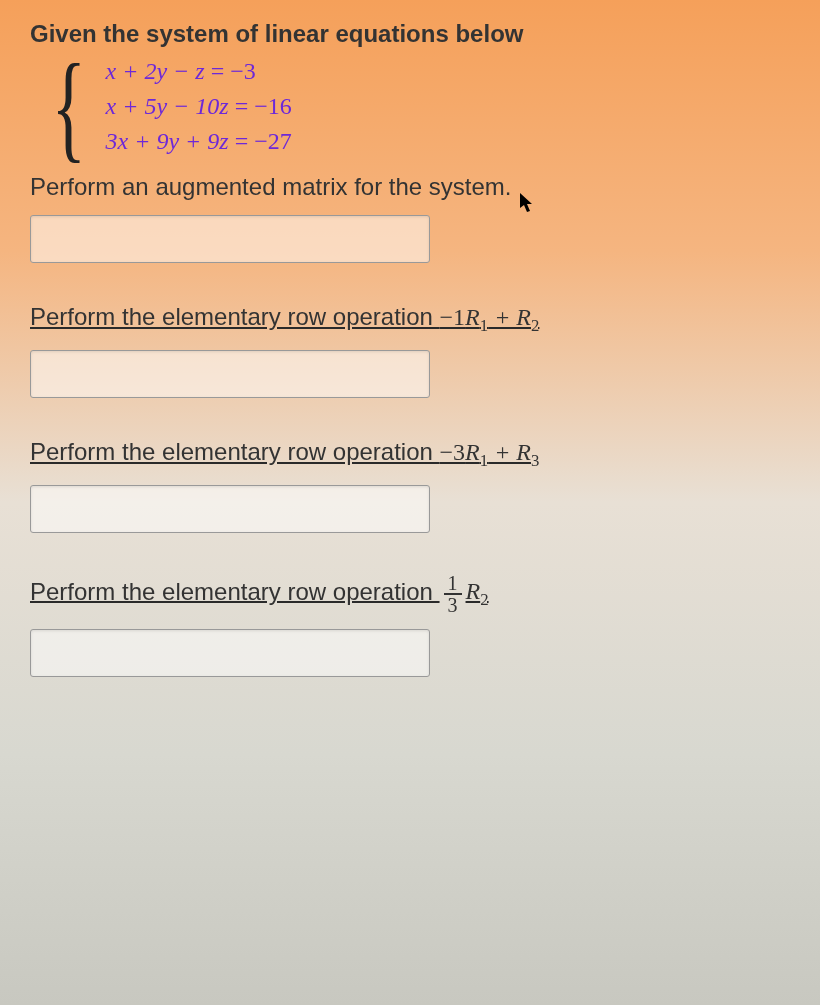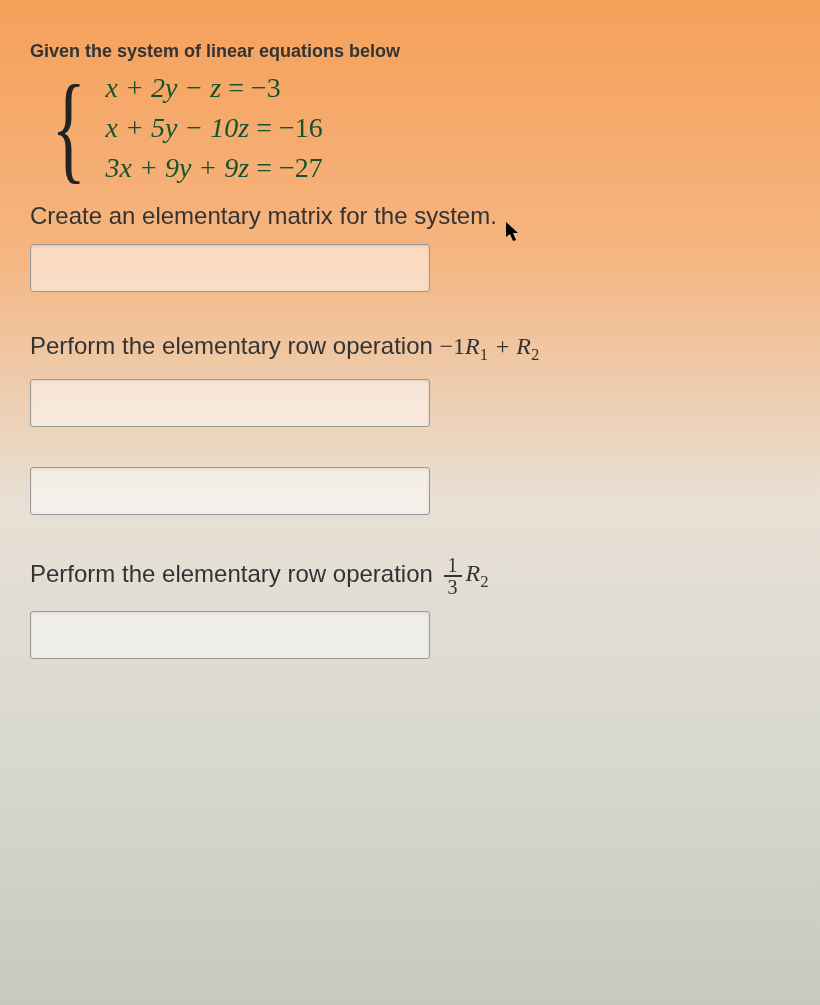--- a/index.html
+++ b/index.html
@@ -10,25 +10,24 @@
     height: 1005px;
     font-family: Arial, Helvetica, sans-serif;
     overflow: hidden;
   }
   body {
     background: linear-gradient(to bottom, #f5a05a 0%, #f5b580 25%, #e8e0d5 50%, #d8d8d0 75%, #c8c8c0 100%);
     padding: 20px 30px;
     color: #2a2a2a;
   }
   .intro {
-    font-size: 18px;
+    font-size: 24px;
     font-weight: 600;
     margin-bottom: 10px;
     color: #333;
-    margin-top: 21px;
   }
   .system {
     display: flex;
     align-items: center;
     margin: 8px 0 18px 10px;
   }
   .brace {
     font-size: 120px;
     line-height: 0.8;
     font-weight: 300;
@@ -36,25 +35,25 @@
     font-family: 'Times New Roman', serif;
     transform: scaleX(0.6);
     color: #222;
   }
   .equations {
     display: flex;
     flex-direction: column;
     gap: 8px;
   }
   .eq {
-    font-size: 28px;
+    font-size: 24px;
     font-family: 'Times New Roman', serif;
     font-style: italic;
     white-space: nowrap;
-    color: #14532d;
+    color: #6d28d9;
   }
   .eq .num { font-style: normal; }
   .prompt {
     font-size: 24px;
     font-weight: 500;
     margin-top: 12px;
     margin-bottom: 14px;
     color: #333;
   }
   .prompt .mathop {
@@ -96,21 +95,21 @@
   .cursor {
     display: inline-block;
     width: 0;
     height: 0;
     position: relative;
     top: -2px;
     margin-left: 2px;
   }
   .cursor svg { display: block; }
   .section { margin-bottom: 10px; }
-  .section + .section { margin-top: 20px; }
+  .section + .section { margin-top: 20px; text-decoration: underline; }
 </style>
 </head>
 <body>
 
 <div class="intro">Given the system of linear equations below</div>
 
 <div class="system">
   <div class="brace">{</div>
   <div class="equations">
     <div class="eq">
@@ -126,38 +125,41 @@
     <div class="eq">
       <span>3x + 9y + 9z</span>
       <span class="num"> = </span>
       <span class="num">−27</span>
     </div>
   </div>
 </div>
 
 <div class="section">
   <div class="prompt">
-    <span>Create an elementary matrix for the system.</span>
+    <span>Perform an augmented matrix for the system.</span>
     <span class="cursor">
       <svg width="16" height="22" viewBox="0 0 16 22">
         <path d="M0 0 L0 15 L4 12 L7 19 L10 18 L7 11 L12 11 Z" fill="#000"></path>
       </svg>
     </span>
   </div>
   <input type="text" class="answer-box" style="">
 </div>
 
 <div class="section">
   <div class="prompt">
     <span>Perform the elementary row operation </span><span class="mathop"><span class="num">−1</span>R<span class="sub">1</span> + R<span class="sub">2</span></span>
   </div>
   <input type="text" class="answer-box" style="">
 </div>
 
 <div class="section">
+  <div class="prompt">
+    <span>Perform the elementary row operation </span><span class="mathop"><span class="num">−3</span>R<span class="sub">1</span> + R<span class="sub">3</span></span>
+  </div>
   <input type="text" class="answer-box" style="">
 </div>
 
 <div class="section">
   <div class="prompt">
     <span>Perform the elementary row operation </span><span class="mathop"><span class="frac">
           <span class="fn">1</span>
           <span class="fd">3</span>
         </span>R<span class="sub">2</span></span>
   </div>

